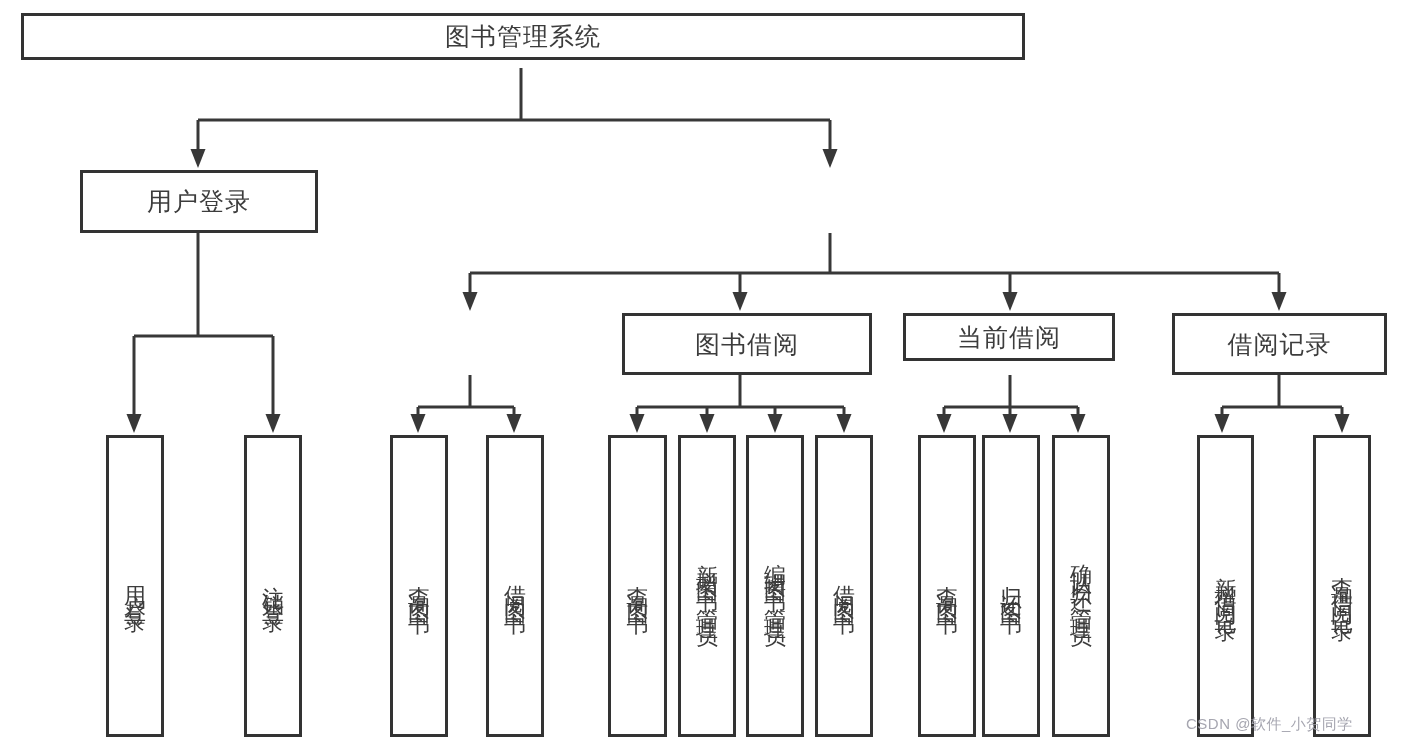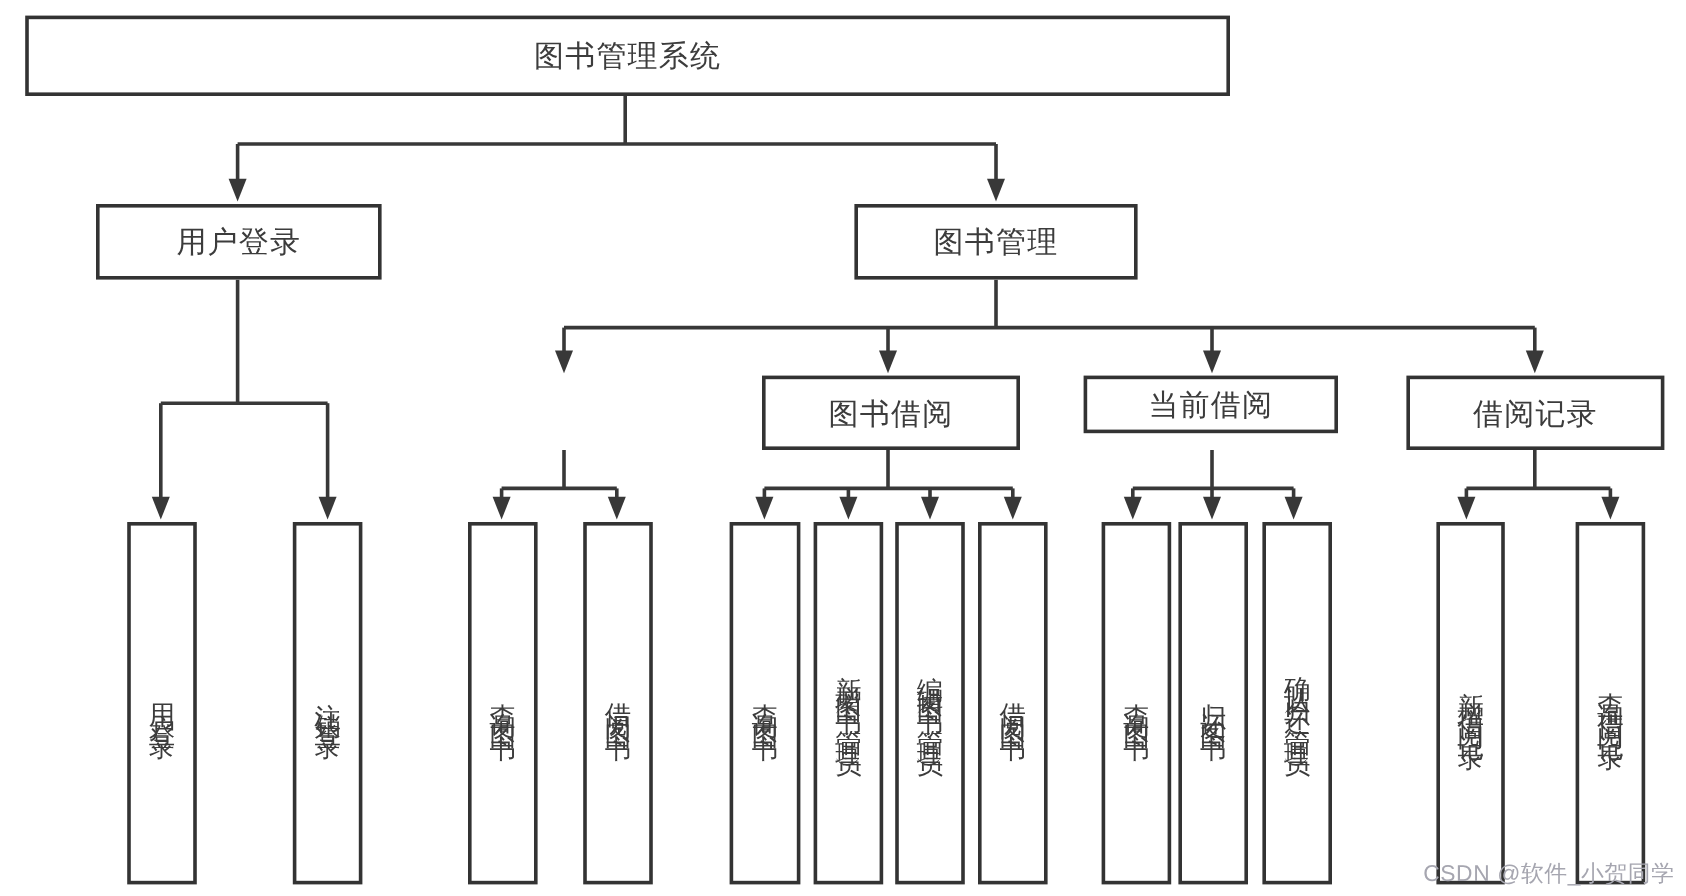--- a/index.html
+++ b/index.html
@@ -47,21 +47,21 @@
     text-orientation: mixed;
     font-size: 22px;
     line-height: 1;
     letter-spacing: 9px;
     white-space: nowrap;
   }
   .watermark {
     position: absolute;
     left: 1186px;
     top: 715px;
-    font-size: 19px;
+    font-size: 15px;
     letter-spacing: 0.5px;
     color: #a6a6b0;
     white-space: nowrap;
     z-index: 3;
   }
 </style>
 </head>
 <body>
 
 <div class="stage">
@@ -125,26 +125,25 @@
       <polygon points="767.5,414 782.5,414 775,433"></polygon>
       <polygon points="836.5,414 851.5,414 844,433"></polygon>
       <polygon points="936.5,414 951.5,414 944,433"></polygon>
       <polygon points="1002.5,414 1017.5,414 1010,433"></polygon>
       <polygon points="1070.5,414 1085.5,414 1078,433"></polygon>
       <polygon points="1214.5,414 1229.5,414 1222,433"></polygon>
       <polygon points="1334.5,414 1349.5,414 1342,433"></polygon>
     </g>
   </svg>
 
-  <div class="node branch" style="left:21px; top:13px; width:1004px; height:67px">图书管理系统</div>
+  <div class="node branch" style="left:21px; top:13px; width:1004px; height:47px">图书管理系统</div>
 
   <div class="node branch" style="left:80px; top:170px; width:238px; height:63px">用户登录</div>
-  <div class="node branch" style="left:712px; top:170px; width:236px; height:63px">图书管理</div>
 
-  <div class="node branch" style="left:635px; top:313px; width:215px; height:62px">图书借阅</div>
+  <div class="node branch" style="left:622px; top:313px; width:250px; height:62px">图书借阅</div>
   <div class="node branch" style="left:903px; top:313px; width:212px; height:48px">当前借阅</div>
   <div class="node branch" style="left:1172px; top:313px; width:215px; height:62px">借阅记录</div>
 
   <div class="node leaf" style="left:106px; width:58px">
     <span class="vtext">用户登录</span>
   </div>
   <div class="node leaf" style="left:244px; width:58px">
     <span class="vtext">注销登录</span>
   </div>
 

